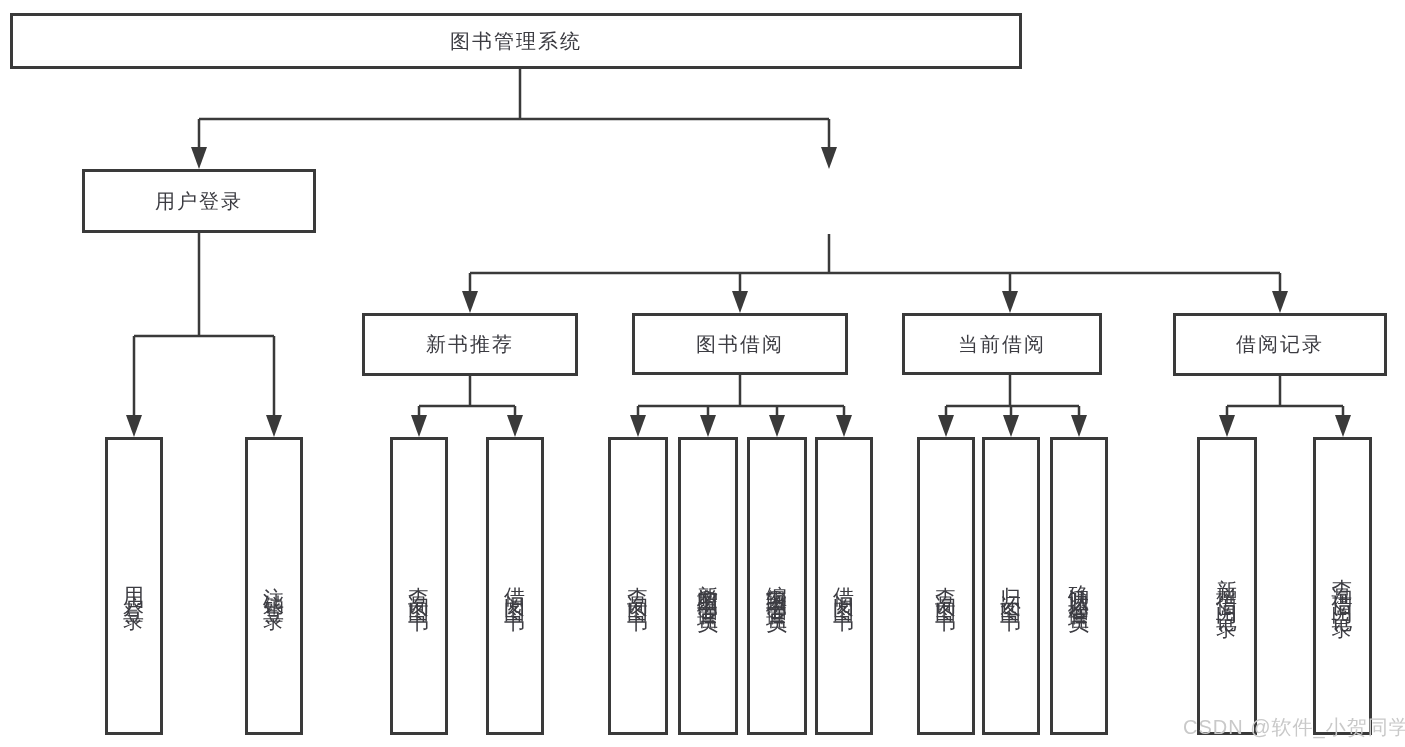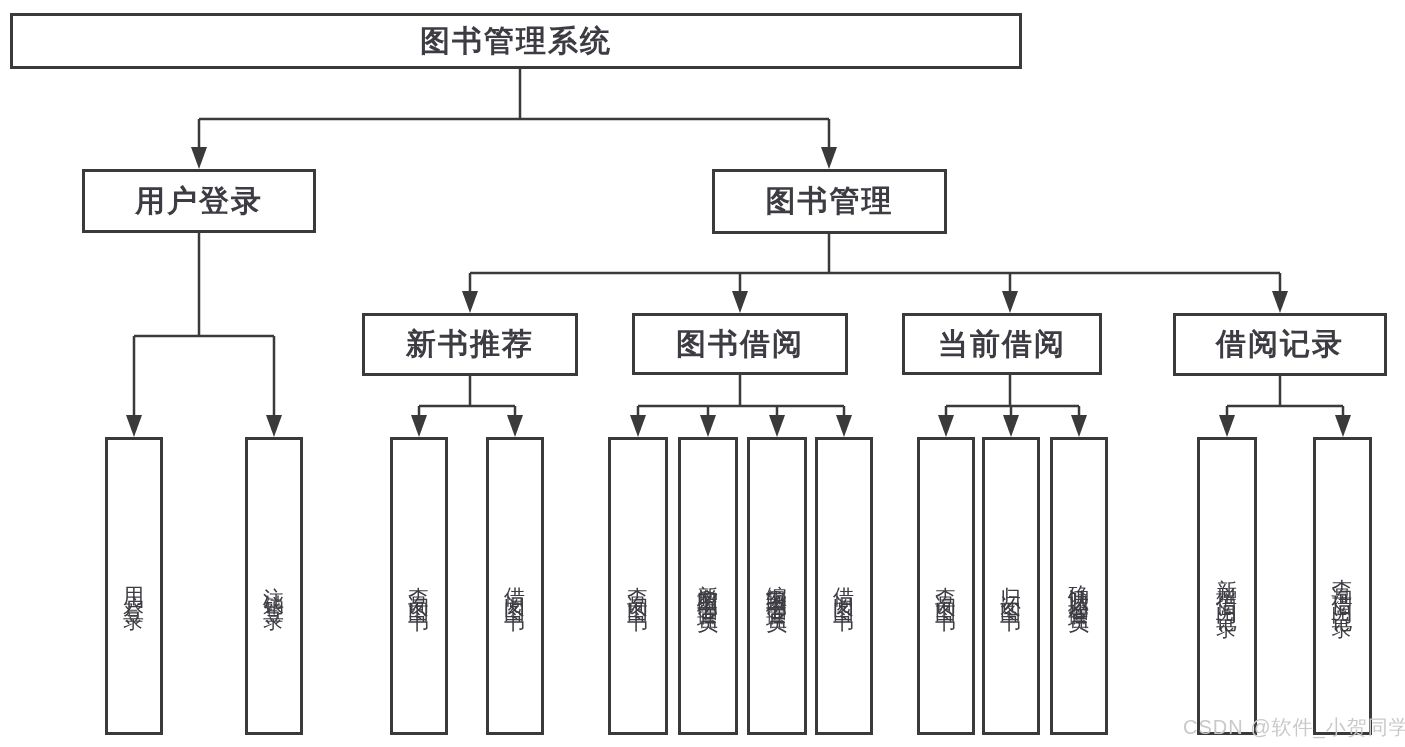--- a/index.html
+++ b/index.html
@@ -15,21 +15,21 @@
     position:absolute;
     box-sizing:border-box;
     border:3px solid #3a3a3a;
     background:#ffffff;
     color:#3c3c42;
     display:flex;
     align-items:center;
     justify-content:center;
     text-align:center;
   }
-  .h{font-size:30px;letter-spacing:2px;font-weight:bold;}
+  .h{font-size:20px;letter-spacing:2px;}
   .v{
     writing-mode:vertical-rl;
     text-orientation:mixed;
     font-size:21px;
     letter-spacing:8px;
     line-height:1;
   }
   .v.long{letter-spacing:4px;}
   #watermark{
     position:absolute;
@@ -81,21 +81,20 @@
       <polygon points="1003,415 1019,415 1011,437"></polygon>
       <polygon points="1071,415 1087,415 1079,437"></polygon>
       <polygon points="1219,415 1235,415 1227,437"></polygon>
       <polygon points="1335,415 1351,415 1343,437"></polygon>
     </g>
   </svg>
 
   <div class="node h" style="left:10px;top:13px;width:1012px;height:56px;">图书管理系统</div>
 
   <div class="node h" style="left:82px;top:169px;width:234px;height:64px;">用户登录</div>
-  <div class="node h" style="left:712px;top:169px;width:235px;height:65px;">图书管理</div>
 
   <div class="node h" style="left:632px;top:313px;width:216px;height:62px;">图书借阅</div>
   <div class="node h" style="left:362px;top:313px;width:216px;height:63px;">新书推荐</div>
   <div class="node h" style="left:902px;top:313px;width:200px;height:62px;">当前借阅</div>
   <div class="node h" style="left:1173px;top:313px;width:214px;height:63px;">借阅记录</div>
 
   <div class="node v" style="left:105px;top:437px;width:58px;height:298px;">用户登录</div>
   <div class="node v" style="left:245px;top:437px;width:58px;height:298px;">注销登录</div>
 
   <div class="node v" style="left:390px;top:437px;width:58px;height:298px;">查询图书</div>

